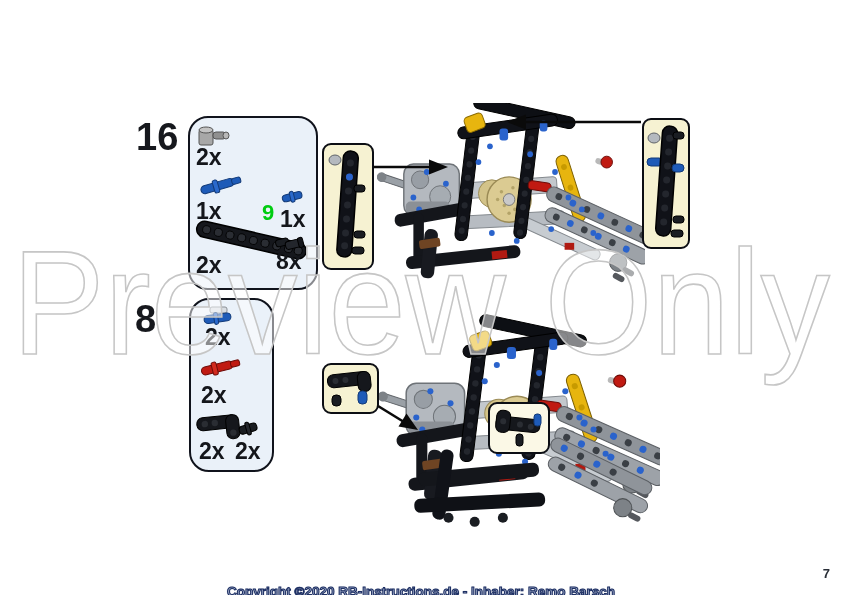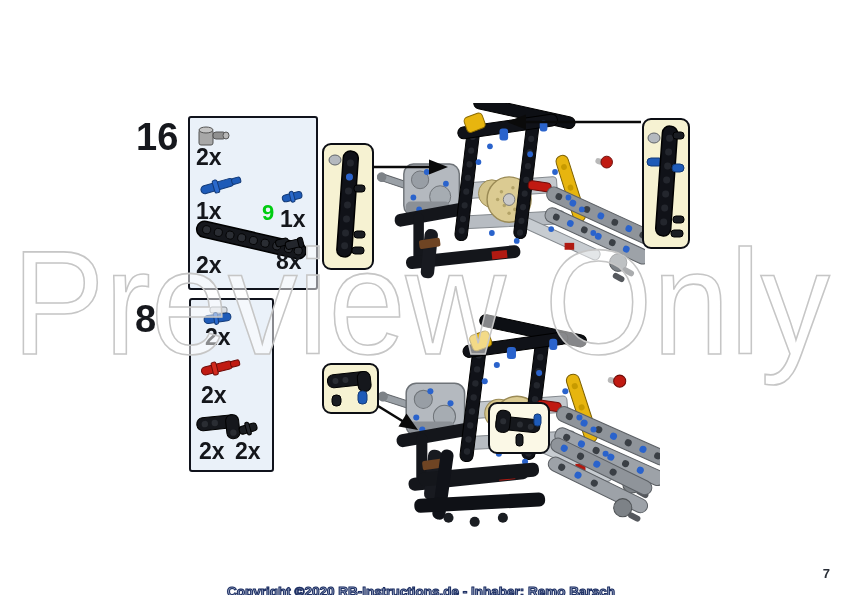--- a/index.html
+++ b/index.html
@@ -1,19 +1,19 @@
 <!DOCTYPE html>
 <html><head>
 <meta charset="utf-8">
 <style>
   html,body{margin:0;padding:0;background:#ffffff;}
   #page{position:relative;width:842px;height:595px;background:#ffffff;overflow:hidden;
         font-family:"Liberation Sans",sans-serif;}
   .step-num{position:absolute;font-size:38px;font-weight:bold;color:#16181d;line-height:1;z-index:2;}
-  .parts-box{position:absolute;background:#eaf1f9;border:2.5px solid #10131c;border-radius:3px;z-index:2;}
+  .parts-box{position:absolute;background:#eaf1f9;border:2.5px solid #10131c;border-radius:20px;z-index:2;}
   .callout{position:absolute;background:#f6f2d2;border:2.5px solid #0c0e14;border-radius:9px;z-index:2;}
   .cnt{position:absolute;font-size:23px;font-weight:bold;color:#14161b;line-height:1;}
   .len-lbl{position:absolute;font-size:22px;font-weight:bold;line-height:1;}
   .picon{position:absolute;}
   #asm-top,#asm-bottom{position:absolute;z-index:1;}
   #callout-d{z-index:3;background:#fbf8e6;}
   #arrow-layer{position:absolute;left:0;top:0;z-index:4;pointer-events:none;}
   #watermark{position:absolute;left:0;top:228px;z-index:6;pointer-events:none;}
   #footer{position:absolute;left:0;right:0;top:584px;text-align:center;
           font-size:13.5px;font-weight:bold;color:#9aa6c4;

